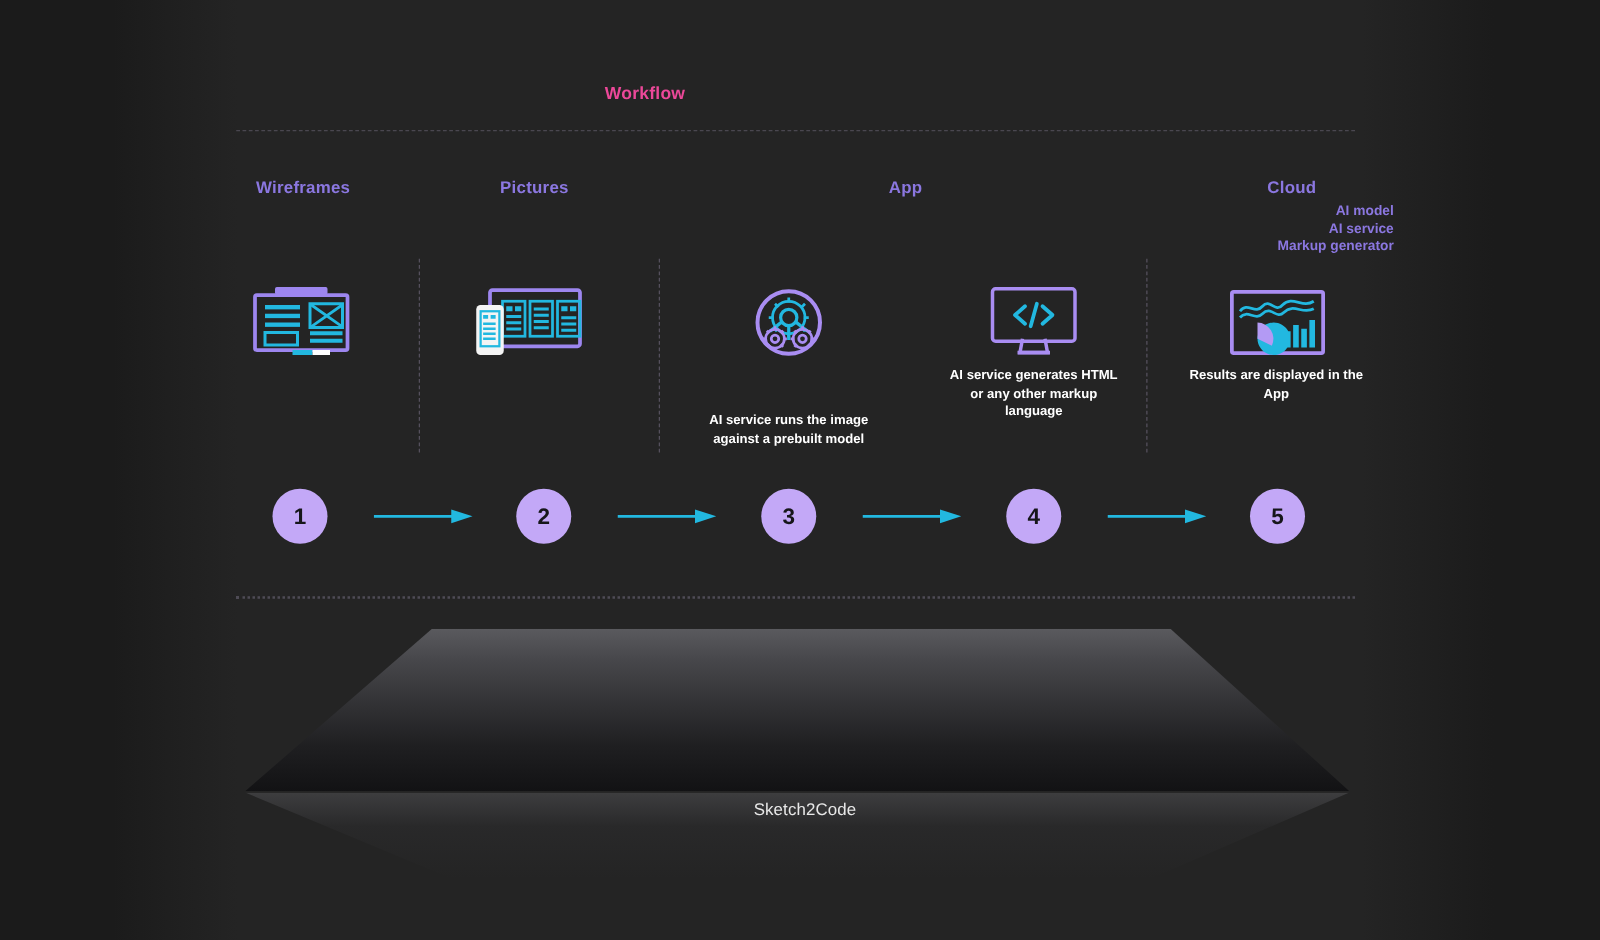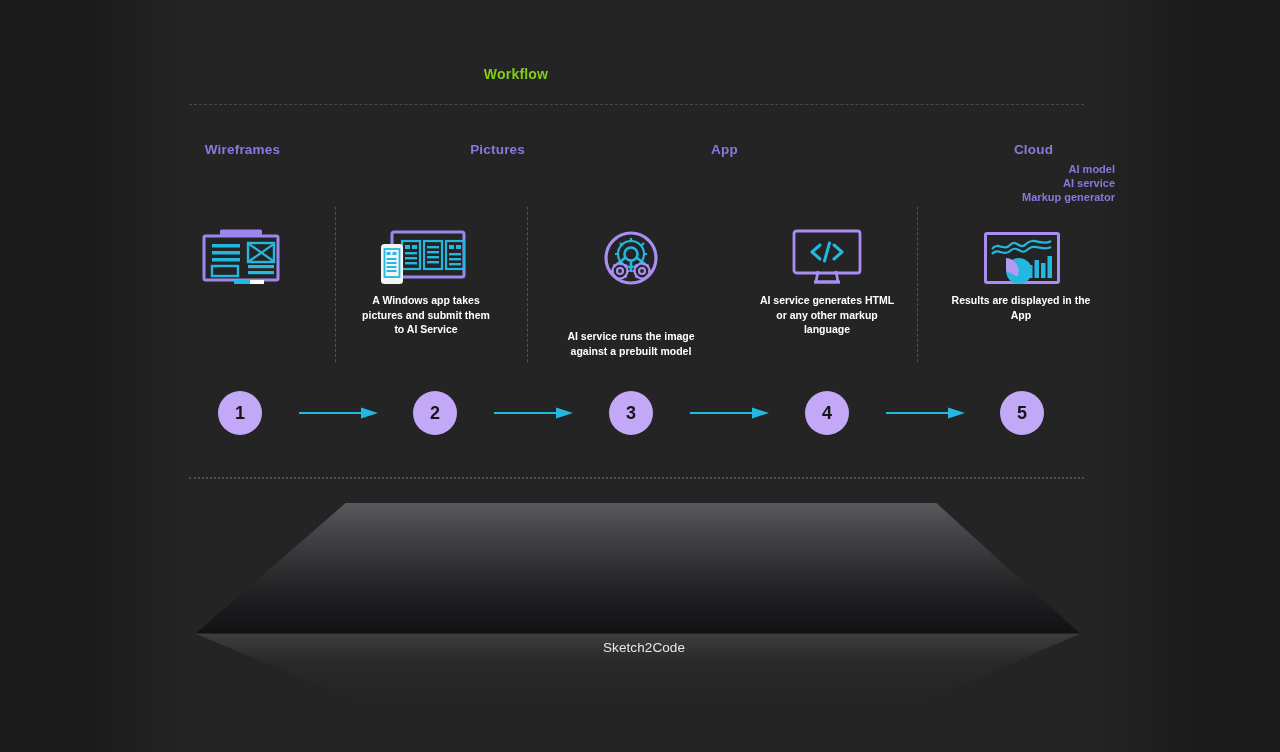--- a/index.html
+++ b/index.html
@@ -20,21 +20,21 @@
     position: absolute; inset: 0;
     background: linear-gradient(to right, #1b1b1b 0px, #1b1b1b 90px, #242424 190px, #242424 1090px, #1b1b1b 1195px, #1b1b1b 1280px);
     pointer-events: none;
   }
   #inner { position: absolute; inset: 0; }
 
   .title {
     position: absolute;
     top: 66px; left: 0; width: 1032px;
     text-align: center;
-    color: #84cc16;
+    color: #ec4899;
     font-size: 14px;
     font-weight: bold;
     letter-spacing: .2px;
   }
 
   .hrule-top {
     position: absolute;
     left: 189px; top: 104px; width: 895px; height: 0;
     border-top: 1px dashed #4a4750;
   }
@@ -164,21 +164,21 @@
 
     <div class="num" style="left:218px; top:391px;">1</div>
 
     <div class="arrow" style="left:299px; top:406px;">
       <svg width="80" height="14" viewBox="0 0 80 14">
           <path d="M0 7 H64" stroke="#22b8e0" stroke-width="2.2"></path>
           <path d="M62 1.5 L79 7 L62 12.5 Z" fill="#22b8e0"></path>
         </svg>
     </div>
 
-    <div class="col-head" style="left:330px; top:142px; width:195px; text-align:right;">Pictures</div>
+    <div class="col-head" style="left:330px; top:142px; width:195px; text-align:center;">Pictures</div>
 
     <div class="icon-box" style="left:380px; top:228px; width:94px; height:60px;">
       <svg width="94" height="60" viewBox="0 0 94 60" fill="none">
         <rect x="12" y="4" width="72" height="45" rx="2" stroke="#9d86ef" stroke-width="3"></rect>
         <rect x="22" y="13" width="18" height="28" stroke="#22b8e0" stroke-width="2.2"></rect>
         <rect x="25" y="17" width="5" height="4" fill="#22b8e0"></rect>
           <rect x="32" y="17" width="5" height="4" fill="#22b8e0"></rect>
         <rect x="25" y="24" width="12" height="2.4" fill="#22b8e0"></rect>
         <rect x="25" y="29" width="12" height="2.4" fill="#22b8e0"></rect>
         <rect x="25" y="34" width="12" height="2.4" fill="#22b8e0"></rect>
@@ -197,21 +197,20 @@
         <rect x="4.5" y="21" width="15" height="28" stroke="#22b8e0" stroke-width="1.8" fill="none"></rect>
         <rect x="6.5" y="24" width="4" height="3" fill="#22b8e0"></rect>
           <rect x="12.5" y="24" width="4" height="3" fill="#22b8e0"></rect>
         <rect x="6.5" y="30" width="10" height="2" fill="#22b8e0"></rect>
         <rect x="6.5" y="34" width="10" height="2" fill="#22b8e0"></rect>
         <rect x="6.5" y="38" width="10" height="2" fill="#22b8e0"></rect>
         <rect x="6.5" y="42" width="10" height="2" fill="#22b8e0"></rect>
       </svg>
     </div>
 
-    <div class="caption" style="left:356px; top:293px; width:140px;">A Windows app takes pictures and submit them to AI Service</div>
 
     <div class="num" style="left:413px; top:391px;">2</div>
 
     <div class="arrow" style="left:494px; top:406px;">
       <svg width="80" height="14" viewBox="0 0 80 14">
           <path d="M0 7 H64" stroke="#22b8e0" stroke-width="2.2"></path>
           <path d="M62 1.5 L79 7 L62 12.5 Z" fill="#22b8e0"></path>
         </svg>
     </div>
 

